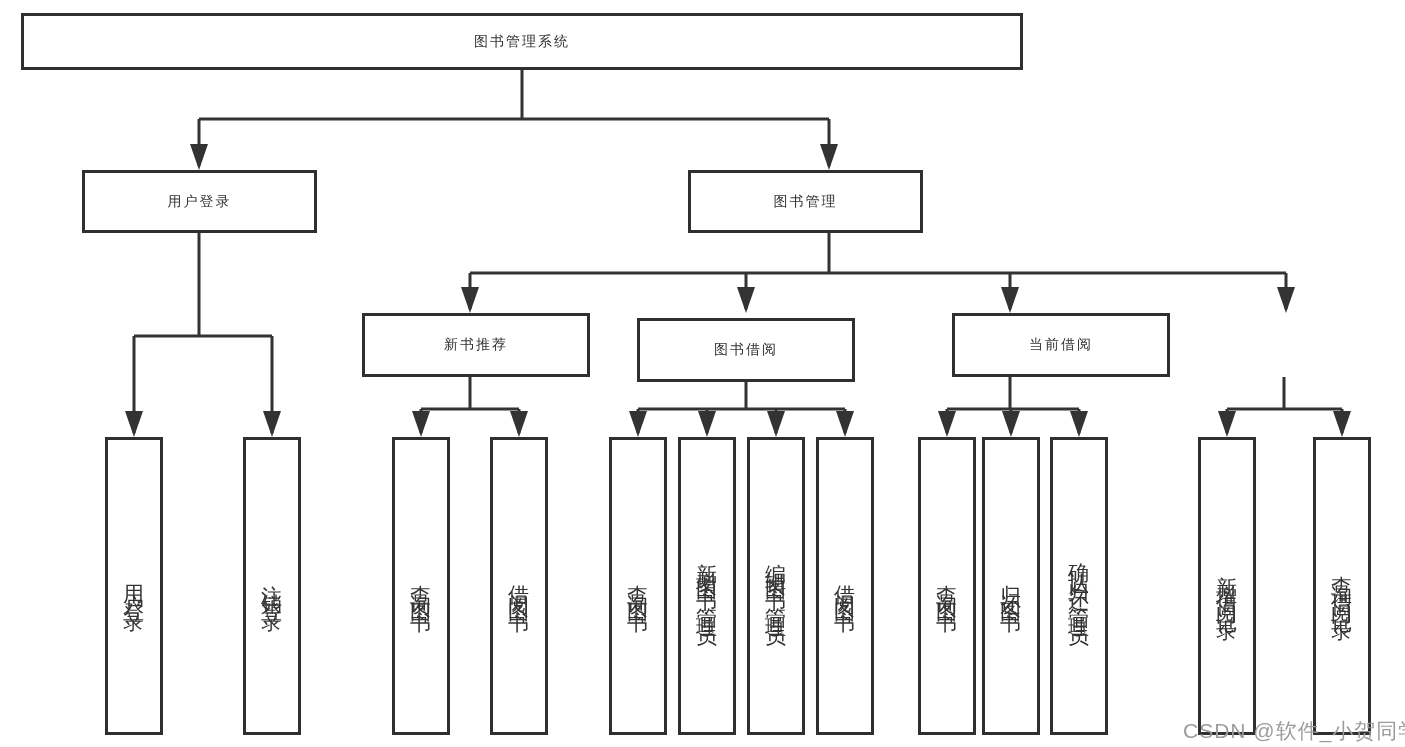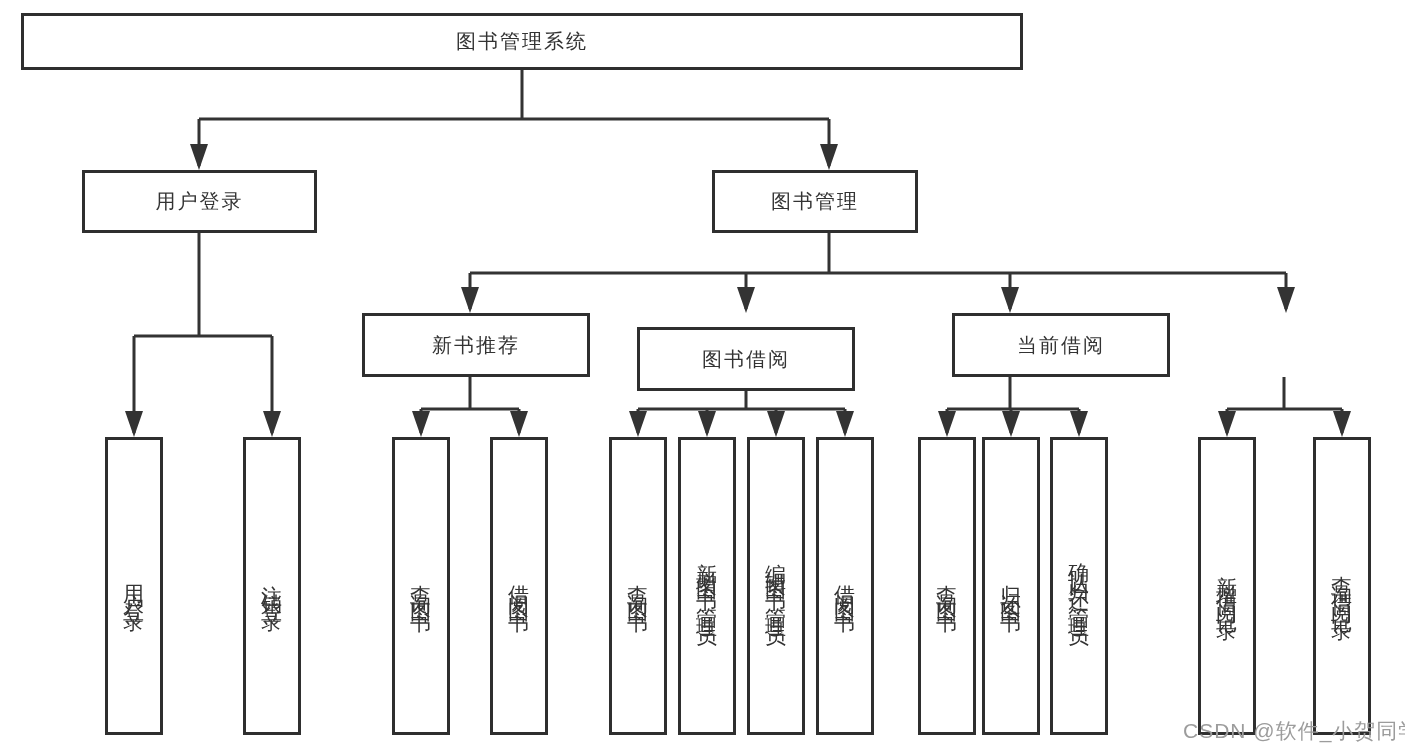--- a/index.html
+++ b/index.html
@@ -24,21 +24,21 @@
     z-index: 1;
   }
   .hbox {
     position: absolute;
     box-sizing: border-box;
     background: #ffffff;
     border: 3px solid #2f2f2f;
     display: flex;
     align-items: center;
     justify-content: center;
-    font-size: 20px;
+    font-size: 14px;
     letter-spacing: 2px;
     color: #333333;
     z-index: 2;
   }
   .vbox {
     position: absolute;
     box-sizing: border-box;
     top: 437px;
     width: 58px;
     height: 298px;
@@ -114,28 +114,28 @@
     </g>
   </svg>
 
   <div class="hbox" style="left:21px; top:13px; width:1002px; height:57px;">
     <span>图书管理系统</span>
   </div>
 
   <div class="hbox" style="left:82px; top:170px; width:235px; height:63px;">
     <span>用户登录</span>
   </div>
-  <div class="hbox" style="left:712px; top:170px; width:206px; height:63px;text-align:right;">
+  <div class="hbox" style="left:688px; top:170px; width:235px; height:63px;text-align:right;">
     <span>图书管理</span>
   </div>
 
   <div class="hbox" style="left:362px; top:313px; width:228px; height:64px;">
     <span>新书推荐</span>
   </div>
-  <div class="hbox" style="left:637px; top:327px; width:218px; height:64px;">
+  <div class="hbox" style="left:637px; top:318px; width:218px; height:64px;">
     <span>图书借阅</span>
   </div>
   <div class="hbox" style="left:952px; top:313px; width:218px; height:64px;">
     <span>当前借阅</span>
   </div>
 
   <div class="vbox" style="left:105px;">
     <span class="vtext">用户登录</span>
   </div>
   <div class="vbox" style="left:243px;">

